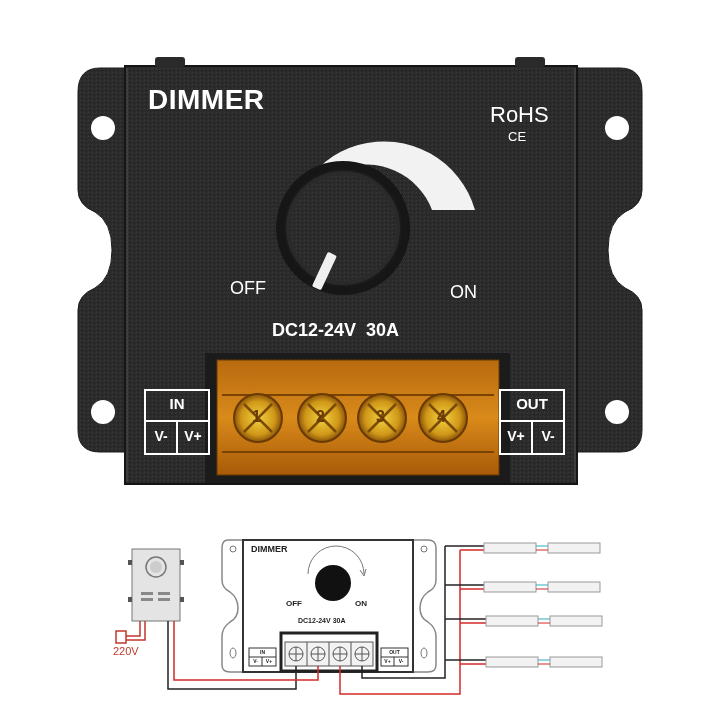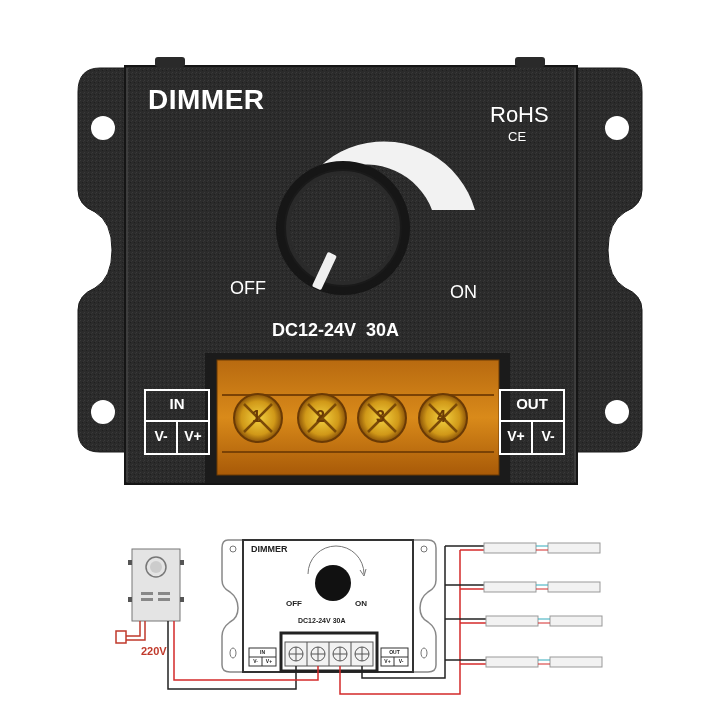--- a/index.html
+++ b/index.html
@@ -192,21 +192,21 @@
         <path d="M460,664 L486,664" stroke="#d42a2a" stroke-width="1.5"></path>
         <rect x="486" y="657" width="52" height="10" fill="#f2f2f2" stroke="#999"></rect>
         <rect x="550" y="657" width="52" height="10" fill="#f2f2f2" stroke="#999"></rect>
         <line x1="538" y1="660" x2="550" y2="660" stroke="#3ab" stroke-width="1"></line>
         <line x1="538" y1="664" x2="550" y2="664" stroke="#d42a2a" stroke-width="1"></line>
       </g>
     </g>
   </svg>
 
   
-  <div class="abs" style="left:113px;top:135px;font-size:11px;font-weight:bold;color:#c0392b;margin-left:28px;">220V</div>
+  <div class="abs" style="left:113px;top:135px;font-size:11px;font-weight:normal;color:#c0392b;">220V</div>
   <div class="abs" style="left:251px;top:34px;font-size:9px;font-weight:bold;color:#222;">DIMMER</div>
   <div class="abs" style="left:286px;top:89px;font-size:8px;font-weight:bold;color:#222;">OFF</div>
   <div class="abs" style="left:355px;top:89px;font-size:8px;font-weight:bold;color:#222;">ON</div>
   <div class="abs" style="left:298px;top:107px;font-size:7px;font-weight:bold;color:#222;">DC12-24V 30A</div>
   <div class="abs" style="left:249px;top:139px;width:27px;text-align:center;font-size:5px;font-weight:bold;color:#222;">IN</div>
   <div class="abs" style="left:249px;top:148px;width:13px;text-align:center;font-size:5px;font-weight:bold;color:#222;">V-</div>
   <div class="abs" style="left:262px;top:148px;width:14px;text-align:center;font-size:5px;font-weight:bold;color:#222;">V+</div>
   <div class="abs" style="left:381px;top:139px;width:27px;text-align:center;font-size:5px;font-weight:bold;color:#222;">OUT</div>
   <div class="abs" style="left:381px;top:148px;width:13px;text-align:center;font-size:5px;font-weight:bold;color:#222;">V+</div>
   <div class="abs" style="left:394px;top:148px;width:14px;text-align:center;font-size:5px;font-weight:bold;color:#222;">V-</div>

